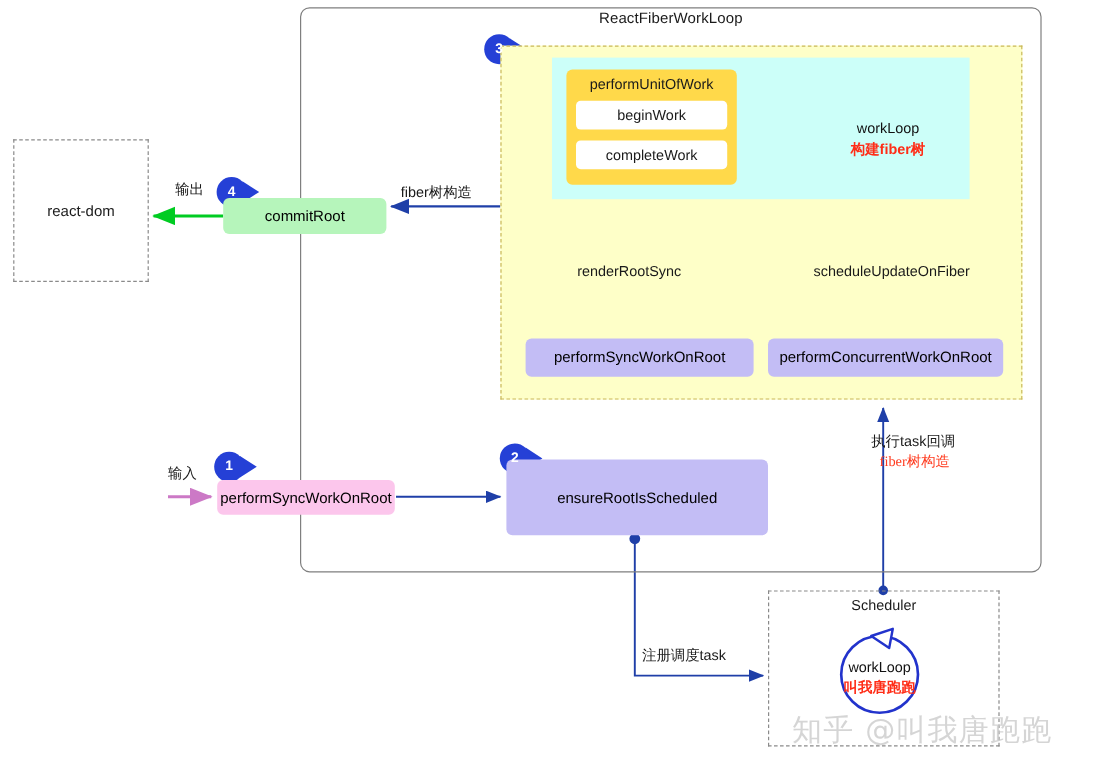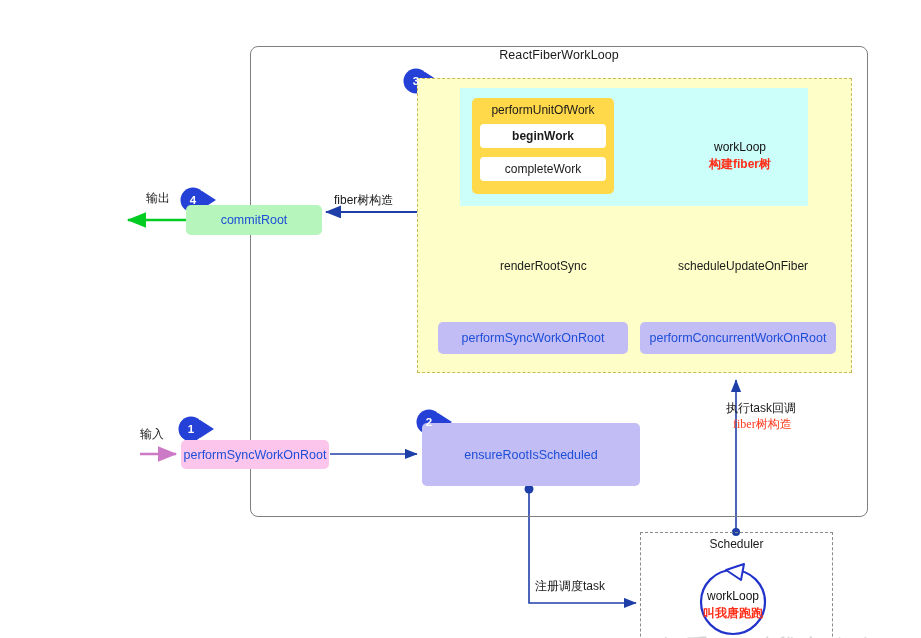--- a/index.html
+++ b/index.html
@@ -12,21 +12,20 @@
     font-family: "Liberation Sans", "DejaVu Sans", sans-serif;
     width: 921px; height: 638px;
     position: relative;
     overflow: hidden;
   }
   #stage {
     position: relative;
     width: 921px;
     height: 508px;
     background: #ffffff;
-    margin-top: 40px;
   }
   .abs { position: absolute; }
 
   
   .outer-frame {
     left: 250px; top: 6px; width: 618px; height: 471px;
     border: 1px solid #7f7f7f;
     border-radius: 8px;
     background: transparent;
   }
@@ -68,38 +67,38 @@
     position: absolute; left: 0; top: 5px; width: 100%;
     text-align: center;
     font-size: 12px; color: #1a1a1a;
   }
   .white-pill {
     position: absolute; left: 8px; width: 126px; height: 24px;
     background: #ffffff; border-radius: 4px;
     display: flex; align-items: center; justify-content: center;
     font-size: 12px; color: #1a1a1a;
   }
-  .white-pill.p1 { top: 26px; font-weight: bold; }
+  .white-pill.p1 { top: 26px; }
   .white-pill.p2 { top: 59px; }
 
   
   .loop-wrap { position: absolute; }
   .loop-text {
     position: absolute; left: 0; width: 100%;
     text-align: center;
     pointer-events: none;
   }
   .loop-en { font-size: 12px; color: #111111; }
   .loop-cn { font-size: 12px; color: #ff2d17; font-weight: bold; }
 
   
   .box {
     border-radius: 5px;
     display: flex; align-items: center; justify-content: center;
-    font-size: 12.5px; color: #1d4ed8;
+    font-size: 12.5px; color: #000000;
     text-align: center;
   }
   .box-commit   { left: 186px; top: 165px; width: 136px; height: 30px; background: #b6f5bb; }
   .box-sync     { left: 438px; top: 282px; width: 190px; height: 32px; background: #c3bdf5; text-align: right; }
   .box-conc     { left: 640px; top: 282px; width: 196px; height: 32px; background: #c3bdf5; }
   .box-schedule { left: 181px; top: 400px; width: 148px; height: 29px; background: #fcc6ec; }
   .box-ensure   { left: 422px; top: 383px; width: 218px; height: 63px; background: #c3bdf5; }
 
   .scheduler-box {
     left: 640px; top: 492px; width: 193px; height: 130px;
@@ -108,21 +107,21 @@
     position: absolute; left: 0; top: 4px; width: 100%;
     text-align: center; font-size: 12px; color: #1a1a1a;
   }
 
   
   .lbl {
     font-size: 12px; color: #1a1a1a; white-space: nowrap;
   }
   .lbl-red { color: #ff3b1f; font-family: Liberation Serif, serif; }
 
-  .lbl-render-sync { left: 500px; top: 219px; }
+  .lbl-render-sync { left: 481px; top: 219px; }
   .lbl-render-conc { left: 678px; top: 219px; }
   .lbl-fiber-done  { left: 334px; top: 152px; }
   .lbl-output      { left: 146px; top: 150px; }
   .lbl-input       { left: 140px; top: 386px; }
   .lbl-task-cb     { left: 726px; top: 360px; }
   .lbl-task-cb2    { left: 733px; top: 376px; }
   .lbl-reg-task    { left: 535px; top: 538px; }
 
   
   .badge {
@@ -245,20 +244,23 @@
     </g>
     <g>
       <path d="M202,151 L216,160 L202,169 Z" fill="#2540d6"></path>
       <circle cx="193" cy="160" r="12.5" fill="#2540d6"></circle>
     </g>
   </svg>
 
   <div class="abs outer-frame"></div>
   <div class="abs frame-title">ReactFiberWorkLoop</div>
 
+  <div class="abs dashed-box react-dom-box">
+    <span class="react-dom-label">react-dom</span>
+  </div>
 
   <div class="abs yellow-region"></div>
 
   <div class="abs cyan-region"></div>
 
   <div class="abs gold-box">
     <span class="gold-title">performUnitOfWork</span>
     <span class="white-pill p1">beginWork</span>
     <span class="white-pill p2">completeWork</span>
   </div>

